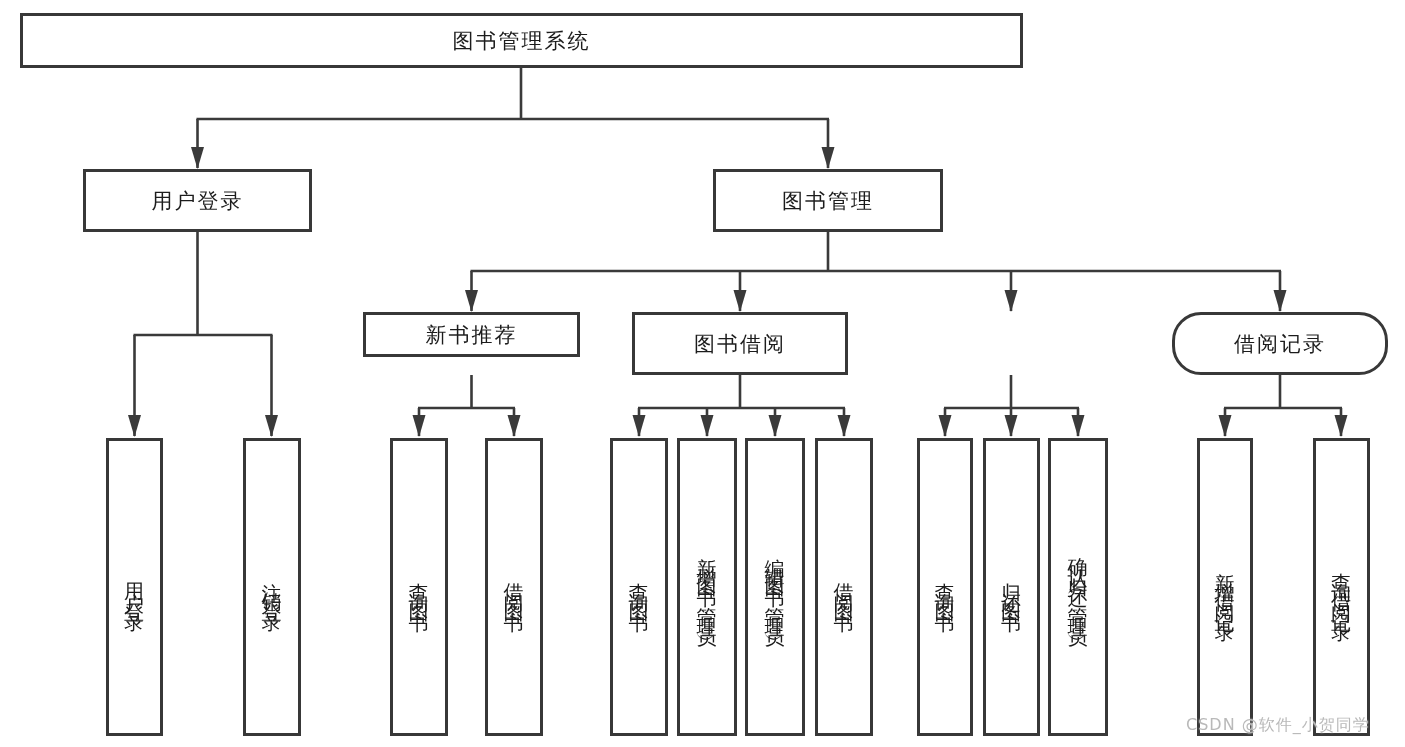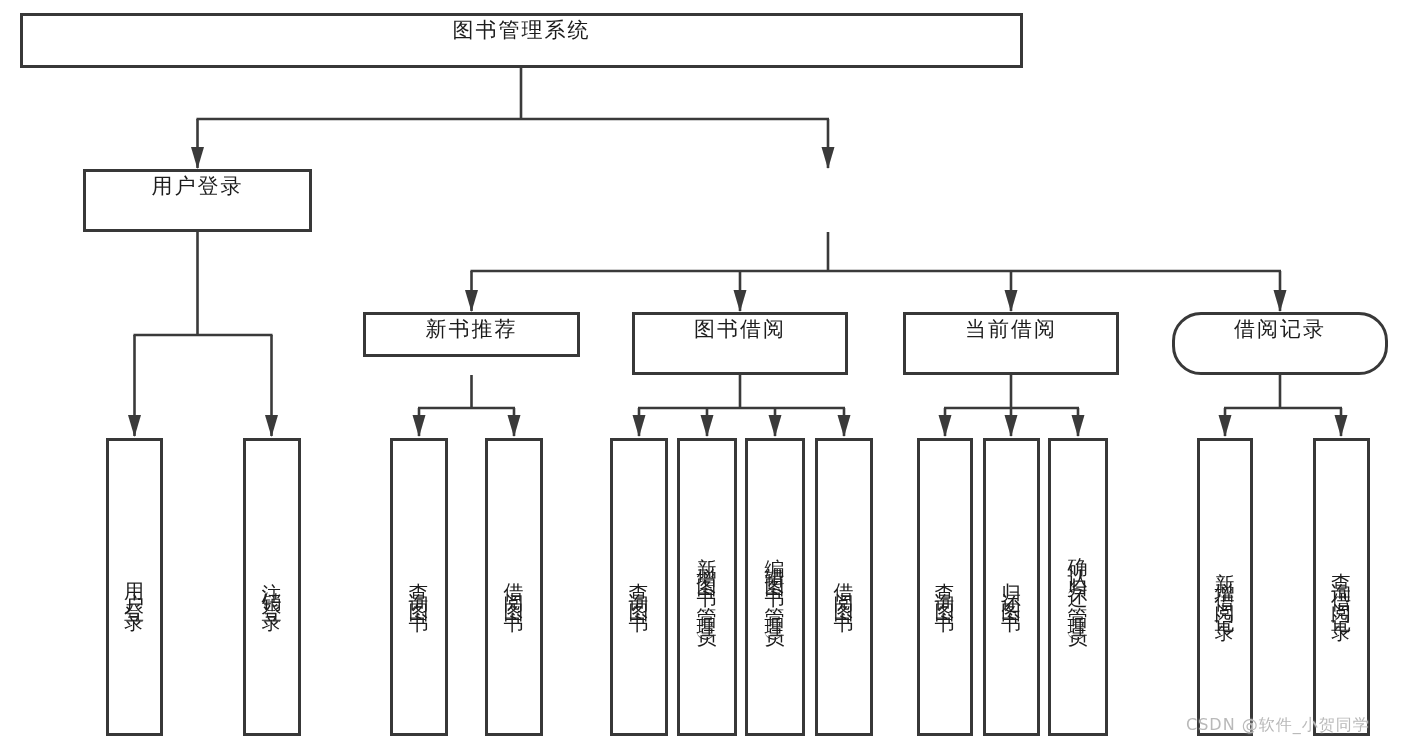--- a/index.html
+++ b/index.html
@@ -14,20 +14,21 @@
     height: 747px;
     background: #ffffff;
     overflow: hidden;
   }
   
   .hnode {
     position: absolute;
     background: #ffffff;
     border: 3px solid #383838;
     display: flex;
+    align-items: center;
     justify-content: center;
     font-size: 21px;
     color: #1c1c1c;
     letter-spacing: 2px;
     white-space: nowrap;
     z-index: 2;
   }
   
   .vnode {
     position: absolute;
@@ -79,29 +80,29 @@
 
 <div class="canvas">
 
   <div class="hnode" style="left:20px; top:13px; width:1003px; height:55px;">
     <span>图书管理系统</span>
   </div>
 
   <div class="hnode" style="left:83px; top:169px; width:229px; height:63px;">
     <span>用户登录</span>
   </div>
+  <div class="hnode" style="left:713px; top:169px; width:230px; height:63px;">
+    <span>图书管理</span>
+  </div>
 
   <div class="hnode" style="left:363px; top:312px; width:217px; height:45px;">
     <span>新书推荐</span>
   </div>
   <div class="hnode" style="left:632px; top:312px; width:216px; height:63px;">
     <span>图书借阅</span>
-  </div>
-  <div class="hnode" style="left:903px; top:312px; width:216px; height:63px;">
-    <span>当前借阅</span>
   </div>
   <div class="hnode" style="left:1172px; top:312px; width:216px; height:63px;border-radius:29px;">
     <span>借阅记录</span>
   </div>
 
   <div class="vnode" style="left:106px; width:57px;">
     <span class="vtext">用户登录</span>
   </div>
   <div class="vnode" style="left:243px; width:58px;">
     <span class="vtext">注销登录</span>

